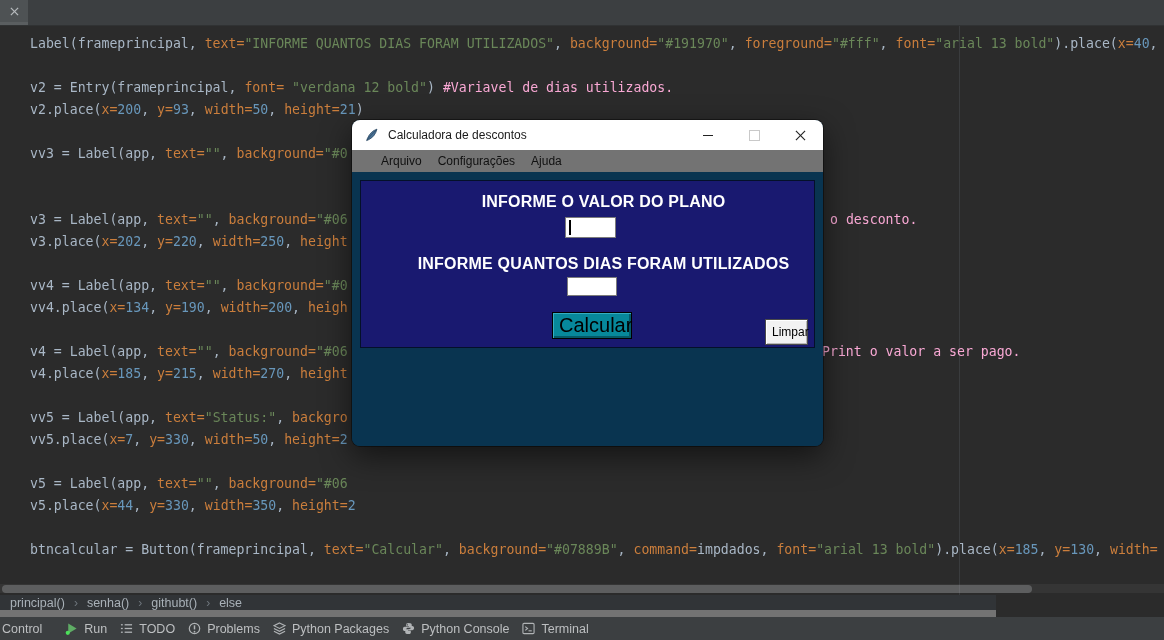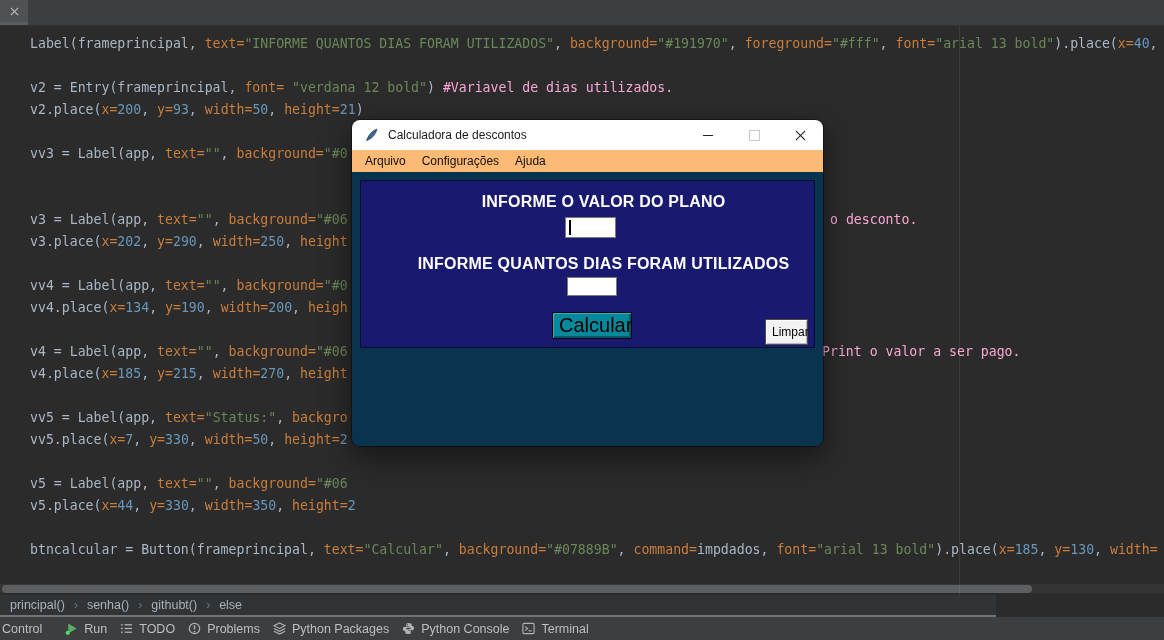--- a/index.html
+++ b/index.html
@@ -16,42 +16,42 @@
   #editor-lines{position:absolute;inset:0;z-index:1;}
   .code-line,.code-frag{
     position:absolute;left:30px;white-space:pre;
     font-family:"DejaVu Sans Mono","Liberation Mono",monospace;
     font-size:13.2px;line-height:17px;
   }
   .code-frag{left:auto;}
   .tk-d{color:#A9B7C6}.tk-p{color:#CB7E3C}.tk-n{color:#6897BB}.tk-s{color:#6A8759}.tk-c{color:#f9a8d4}
   .hscroll-track{position:absolute;left:0;top:584px;width:1164px;height:9px;background:rgba(255,255,255,0.05);z-index:2;}
   .hscroll-thumb{position:absolute;left:2px;top:585px;width:1030px;height:8px;background:rgba(160,163,165,0.38);border-radius:4px;z-index:2;}
-  .breadcrumbbar{position:absolute;left:0;bottom:23px;width:996px;height:22px;background:#313437;display:flex;align-items:center;padding-left:8px;box-sizing:border-box;z-index:3;border-bottom:2px solid #737373;}
+  .breadcrumbbar{position:absolute;left:0;bottom:23px;width:996px;height:22px;background:#313437;display:flex;align-items:center;padding-left:8px;box-sizing:border-box;z-index:3;border-bottom:7px solid #737373;}
   .crumb{color:#a9b1b8;font-size:12.5px;margin:0 2px;}
   .crumb-sep{color:#6e757c;font-size:12px;margin:0 7px;}
   .statusbar{position:absolute;left:0;bottom:0;width:1164px;height:23px;background:var(--bar_bg,#3c3f41);display:flex;align-items:center;padding-left:2px;box-sizing:border-box;z-index:3;}
   .sb-item{display:flex;align-items:center;gap:6px;color:#bdbfc1;font-size:12.5px;margin-right:13px;cursor:default;}
   .sb-item:first-child{margin-right:23px;}
   .sb-icon{display:inline-flex;align-items:center;}
   
   .tkwin{
     position:absolute;left:352px;top:120px;width:471px;height:326px;
     border-radius:8px;overflow:hidden;z-index:10;
     box-shadow:0 10px 30px rgba(0,0,0,.55),0 0 0 1px rgba(0,0,0,.4);
     background:var(--app_bg,#093450);
   }
   .titlebar{height:30px;background:#ffffff;display:flex;align-items:center;position:relative;}
   .tkicon{margin-left:12px;display:inline-flex;}
   .tktitle{margin-left:9px;font-size:12px;color:#1a1a1a;}
   .winbtns{position:absolute;right:8px;top:0;height:30px;display:flex;gap:16px;}
   .wbtn{width:30px;height:30px;display:flex;align-items:center;justify-content:center;}
   .glyph-min{width:10px;height:1px;background:#222;display:block;}
   .glyph-max{width:9px;height:9px;border:1px solid #c9c9c9;display:block;}
-  .menubar{height:22px;background:#fdba74;display:flex;align-items:center;padding-left:5px;}
+  .menubar{height:22px;background:#737373;display:flex;align-items:center;padding-left:21px;}
   .menuitem{font-size:12px;color:#111;padding:0 8px;cursor:default;}
   .client{position:relative;height:349px;background:var(--app_bg,#093450);}
   .frameprincipal{
     position:absolute;left:8px;top:8px;width:455px;height:168px;
     background:var(--frame_bg,#191970);border:1px solid #04102a;box-sizing:border-box;
   }
   .flabel{position:absolute;left:0;width:100%;text-align:center;color:#ffffff;font-weight:bold;font-size:16px;letter-spacing:.2px;margin-left:16px;}
   .l1{top:12px;}
   .l2{top:74px;}
   .entry{position:absolute;background:#ffffff;border:1px solid #7b7b7b;box-sizing:border-box;}
@@ -76,21 +76,21 @@
 </head>
 <body>
 
 <div class="guide"></div>
 <div id="editor-lines">
     <div class="code-line" style="top: 35px;"><span class="tk-d">Label(frameprincipal, </span><span class="tk-p">text=</span><span class="tk-s">"INFORME QUANTOS DIAS FORAM UTILIZADOS"</span><span class="tk-d">, </span><span class="tk-p">background=</span><span class="tk-s">"#191970"</span><span class="tk-d">, </span><span class="tk-p">foreground=</span><span class="tk-s">"#fff"</span><span class="tk-d">, </span><span class="tk-p">font=</span><span class="tk-s">"arial 13 bold"</span><span class="tk-d">).place(</span><span class="tk-p">x=</span><span class="tk-n">40</span><span class="tk-d">,</span></div>
     <div class="code-line" style="top: 79px;"><span class="tk-d">v2 = Entry(frameprincipal, </span><span class="tk-p">font=</span><span class="tk-d"> </span><span class="tk-s">"verdana 12 bold"</span><span class="tk-d">) </span><span class="tk-c">#Variavel de dias utilizados.</span></div>
     <div class="code-line" style="top: 101px;"><span class="tk-d">v2.place(</span><span class="tk-p">x=</span><span class="tk-n">200</span><span class="tk-d">, </span><span class="tk-p">y=</span><span class="tk-n">93</span><span class="tk-d">, </span><span class="tk-p">width=</span><span class="tk-n">50</span><span class="tk-d">, </span><span class="tk-p">height=</span><span class="tk-n">21</span><span class="tk-d">)</span></div>
     <div class="code-line" style="top: 145px;"><span class="tk-d">vv3 = Label(app, </span><span class="tk-p">text=</span><span class="tk-s">""</span><span class="tk-d">, </span><span class="tk-p">background=</span><span class="tk-s">"#0</span></div>
     <div class="code-line" style="top: 211px;"><span class="tk-d">v3 = Label(app, </span><span class="tk-p">text=</span><span class="tk-s">""</span><span class="tk-d">, </span><span class="tk-p">background=</span><span class="tk-s">"#06</span></div>
-    <div class="code-line" style="top: 233px;"><span class="tk-d">v3.place(</span><span class="tk-p">x=</span><span class="tk-n">202</span><span class="tk-d">, </span><span class="tk-p">y=</span><span class="tk-n">290</span><span class="tk-d">, </span><span class="tk-p">width=</span><span class="tk-n">250</span><span class="tk-d">, </span><span class="tk-p">height</span></div>
+    <div class="code-line" style="top: 233px;"><span class="tk-d">v3.place(</span><span class="tk-p">x=</span><span class="tk-n">202</span><span class="tk-d">, </span><span class="tk-p">y=</span><span class="tk-n">220</span><span class="tk-d">, </span><span class="tk-p">width=</span><span class="tk-n">250</span><span class="tk-d">, </span><span class="tk-p">height</span></div>
     <div class="code-line" style="top: 277px;"><span class="tk-d">vv4 = Label(app, </span><span class="tk-p">text=</span><span class="tk-s">""</span><span class="tk-d">, </span><span class="tk-p">background=</span><span class="tk-s">"#0</span></div>
     <div class="code-line" style="top: 299px;"><span class="tk-d">vv4.place(</span><span class="tk-p">x=</span><span class="tk-n">134</span><span class="tk-d">, </span><span class="tk-p">y=</span><span class="tk-n">190</span><span class="tk-d">, </span><span class="tk-p">width=</span><span class="tk-n">200</span><span class="tk-d">, </span><span class="tk-p">heigh</span></div>
     <div class="code-line" style="top: 343px;"><span class="tk-d">v4 = Label(app, </span><span class="tk-p">text=</span><span class="tk-s">""</span><span class="tk-d">, </span><span class="tk-p">background=</span><span class="tk-s">"#06</span></div>
     <div class="code-line" style="top: 365px;"><span class="tk-d">v4.place(</span><span class="tk-p">x=</span><span class="tk-n">185</span><span class="tk-d">, </span><span class="tk-p">y=</span><span class="tk-n">215</span><span class="tk-d">, </span><span class="tk-p">width=</span><span class="tk-n">270</span><span class="tk-d">, </span><span class="tk-p">height</span></div>
     <div class="code-line" style="top: 409px;"><span class="tk-d">vv5 = Label(app, </span><span class="tk-p">text=</span><span class="tk-s">"Status:"</span><span class="tk-d">, </span><span class="tk-p">backgro</span></div>
     <div class="code-line" style="top: 431px;"><span class="tk-d">vv5.place(</span><span class="tk-p">x=</span><span class="tk-n">7</span><span class="tk-d">, </span><span class="tk-p">y=</span><span class="tk-n">330</span><span class="tk-d">, </span><span class="tk-p">width=</span><span class="tk-n">50</span><span class="tk-d">, </span><span class="tk-p">height=</span><span class="tk-n">2</span></div>
     <div class="code-line" style="top: 475px;"><span class="tk-d">v5 = Label(app, </span><span class="tk-p">text=</span><span class="tk-s">""</span><span class="tk-d">, </span><span class="tk-p">background=</span><span class="tk-s">"#06</span></div>
     <div class="code-line" style="top: 497px;"><span class="tk-d">v5.place(</span><span class="tk-p">x=</span><span class="tk-n">44</span><span class="tk-d">, </span><span class="tk-p">y=</span><span class="tk-n">330</span><span class="tk-d">, </span><span class="tk-p">width=</span><span class="tk-n">350</span><span class="tk-d">, </span><span class="tk-p">height=</span><span class="tk-n">2</span></div>
     <div class="code-line" style="top: 541px;"><span class="tk-d">btncalcular = Button(frameprincipal, </span><span class="tk-p">text=</span><span class="tk-s">"Calcular"</span><span class="tk-d">, </span><span class="tk-p">background=</span><span class="tk-s">"#07889B"</span><span class="tk-d">, </span><span class="tk-p">command=</span><span class="tk-d">impdados</span><span class="tk-d">, </span><span class="tk-p">font=</span><span class="tk-s">"arial 13 bold"</span><span class="tk-d">).place(</span><span class="tk-p">x=</span><span class="tk-n">185</span><span class="tk-d">, </span><span class="tk-p">y=</span><span class="tk-n">130</span><span class="tk-d">, </span><span class="tk-p">width=</span></div>
     <div class="code-frag" style="top: 211px; left: 830px;"><span class="tk-c">o desconto.</span></div>

